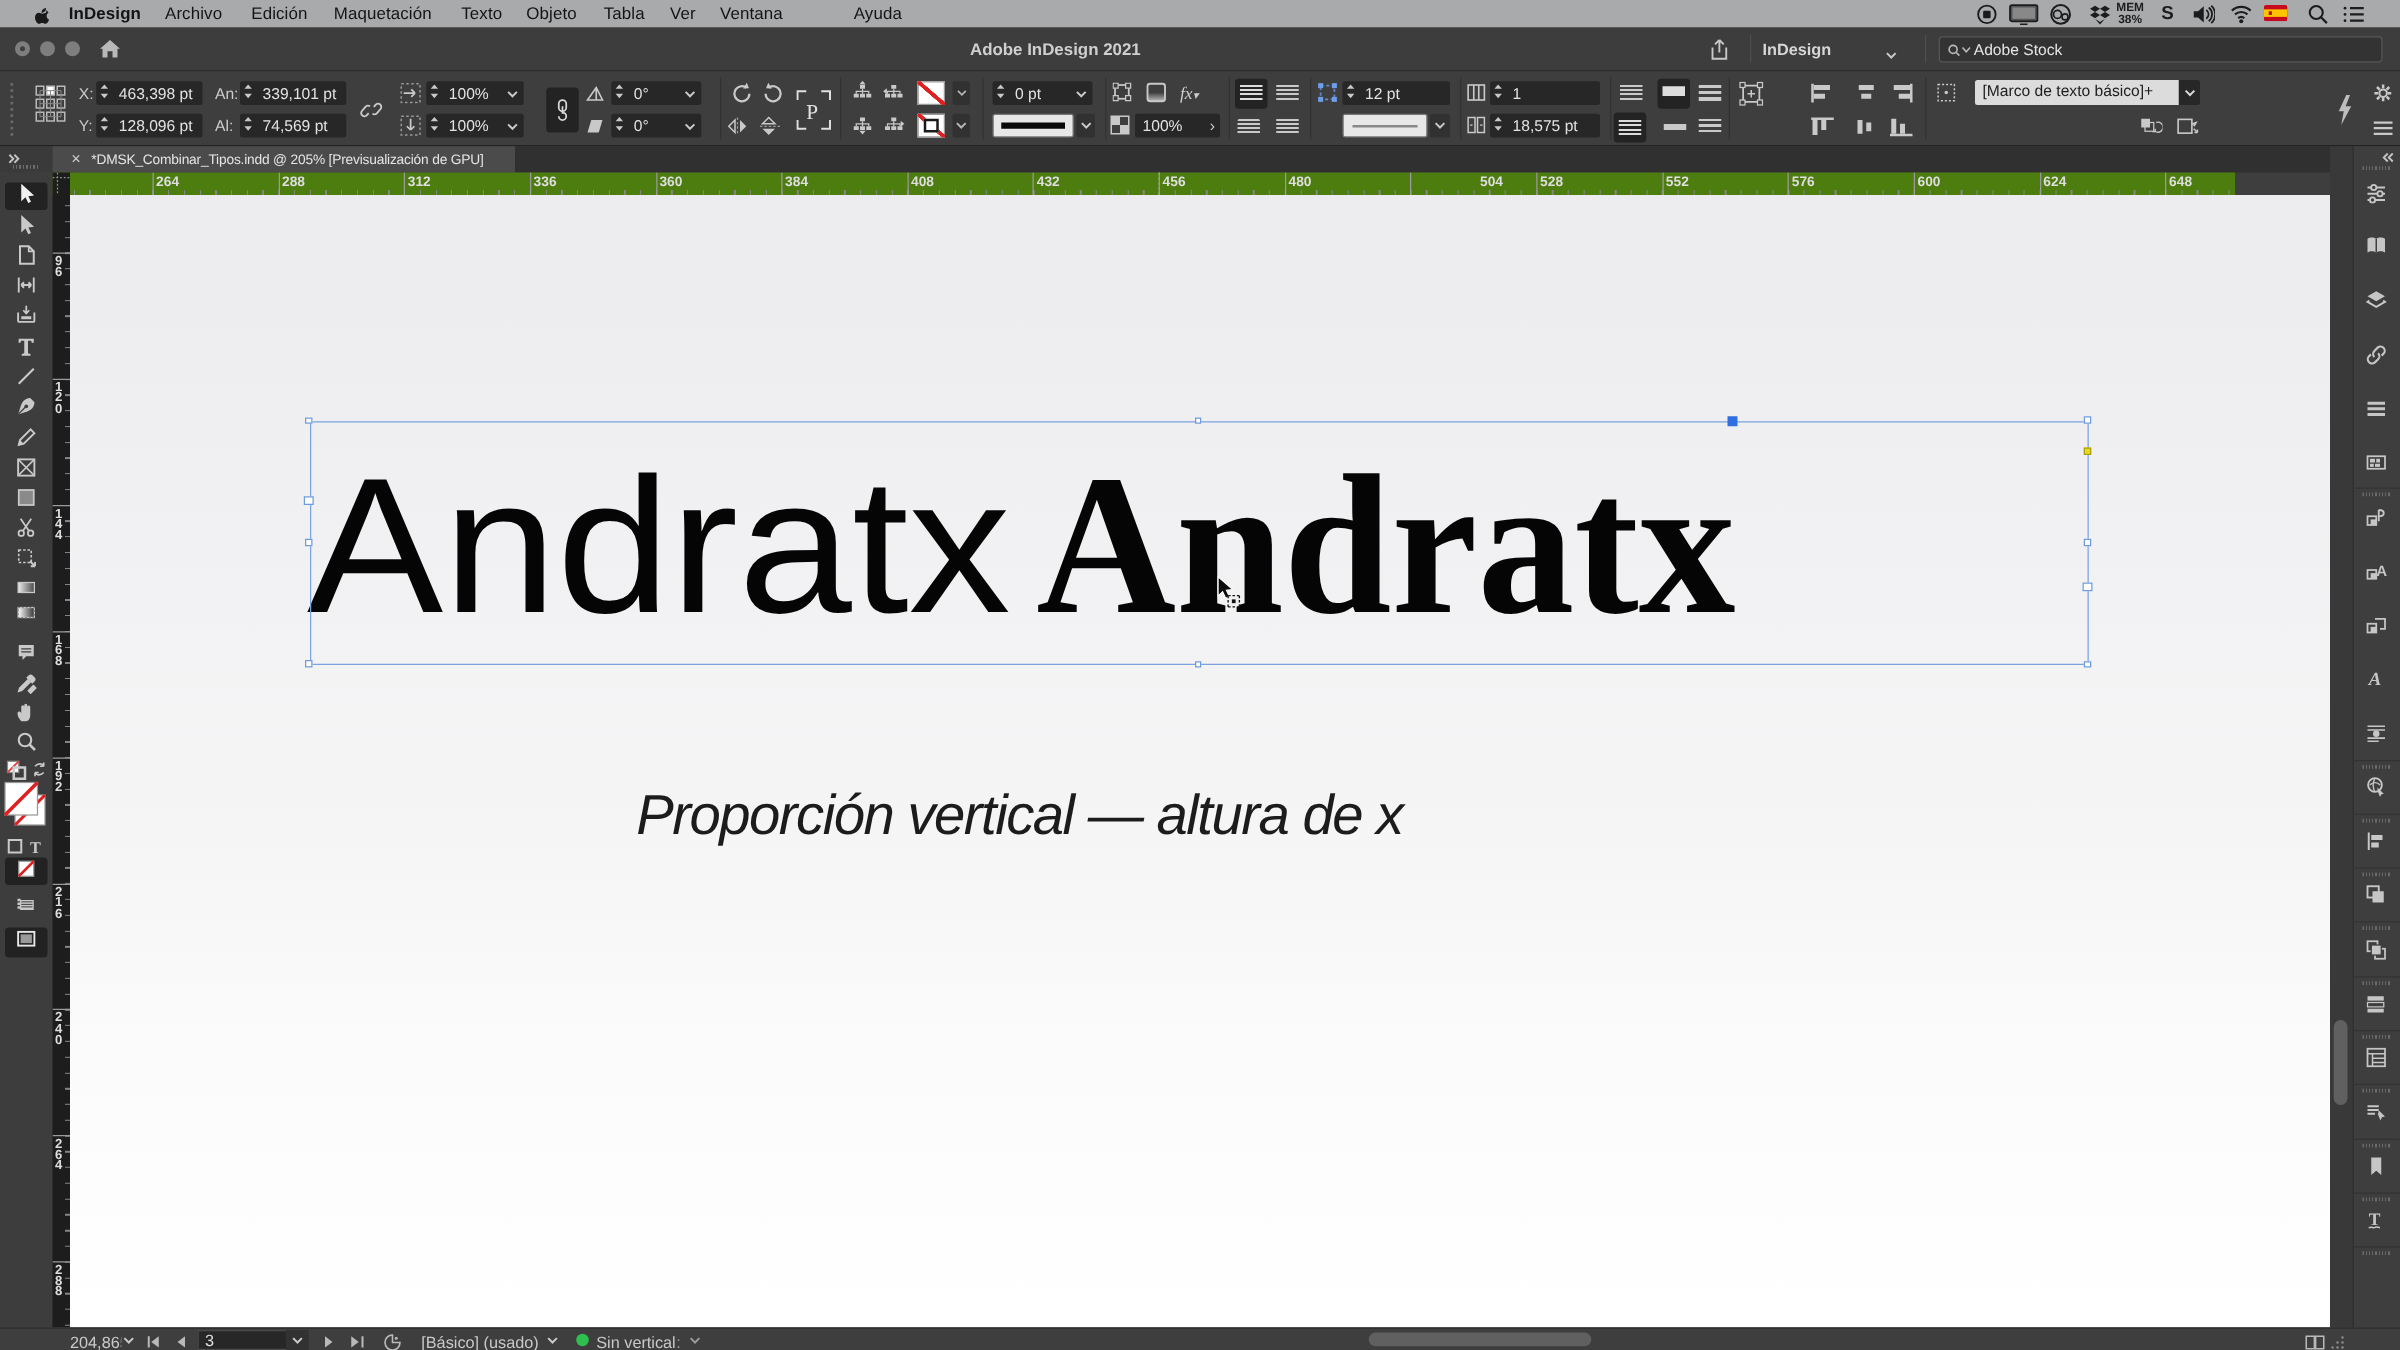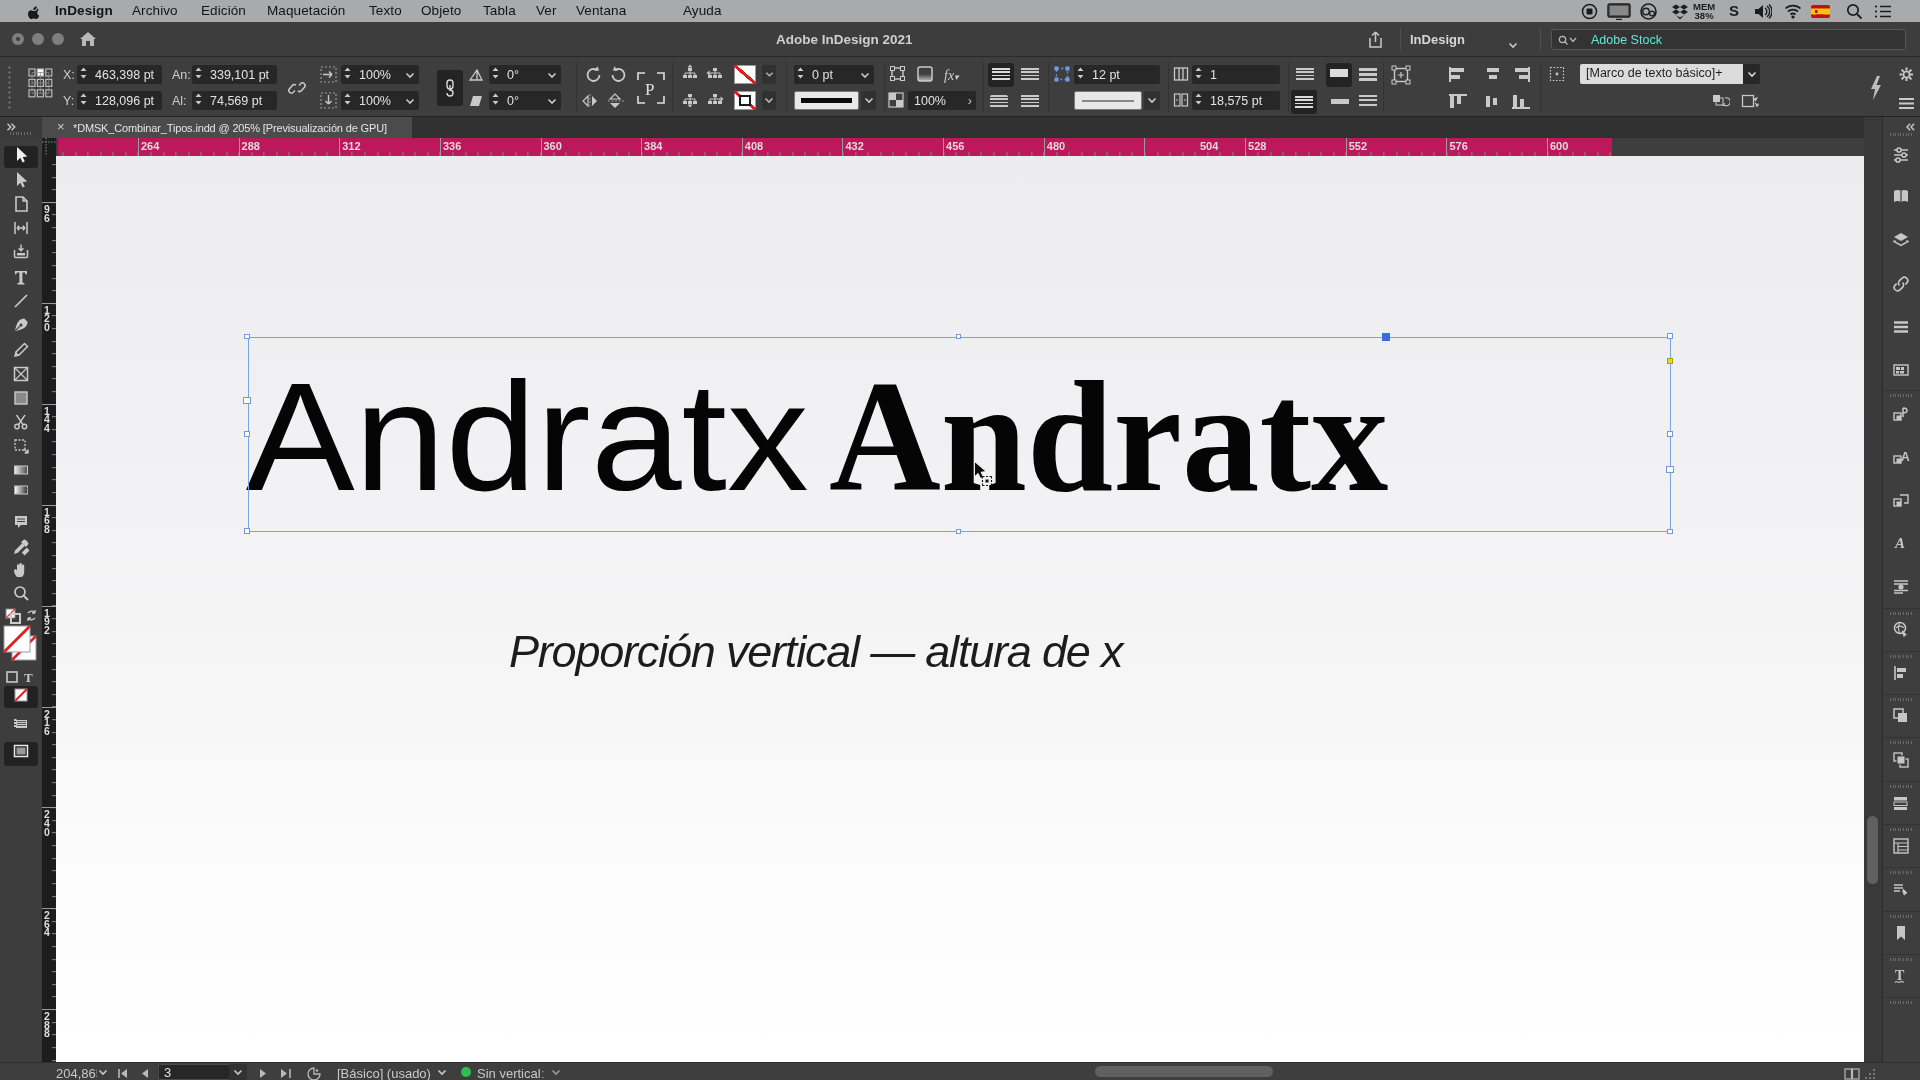--- a/index.html
+++ b/index.html
@@ -57,21 +57,21 @@
 .al-m:before, .al-m:after { content:""; position:absolute; background:#c9c9c9; }
 .al-m:before { left:2px; top:2px; width:4px; height:11px; } .al-m:after { left:9px; top:4px; width:4px; height:7px; }
 .al-b { border-bottom:2px solid #c9c9c9; } .al-b:before, .al-b:after { content:""; position:absolute; bottom:0; background:#c9c9c9; }
 .al-b:before { left:1px; width:4px; height:12px; } .al-b:after { left:8px; width:4px; height:8px; }
 .tabrow { position:absolute; left:42px; top:117px; width:1822px; height:21px; background:#303031; }
 .tbhdr { position:absolute; left:0; top:117px; width:42px; height:21px; background:#3a3a3b; }
 .tbhdr svg { margin:5px 0 0 6px; }
 .doctab { position:absolute; left:0; top:0; width:370px; height:21px; background:#4b4b4c; color:#e4e4e4; white-space:nowrap; overflow:hidden; }
 .tabx { position:absolute; left:15px; top:2px; font-size:13px; color:#cfcfcf; }
 .tabtxt { position:absolute; left:31px; top:4.5px; font-size:11px; font-weight:400; letter-spacing:-0.15px; }
-.hruler { position:absolute; left:42px; top:138px; width:1554px; height:18px; background:#be185d; overflow:hidden;margin-left:16px; }
+.hruler { position:absolute; left:42px; top:138px; width:1746px; height:18px; background:#4d7c0f; overflow:hidden; }
 .hticks { position:absolute; left:0; bottom:0; width:100%; height:4.5px;
   background-image:repeating-linear-gradient(90deg, #858585 0 1px, transparent 1px 12.581px);
   background-position-x:4.41px; }
 .hmaj { position:absolute; top:0; width:1px; height:18px; background:#9a9a9a; margin-left:-42px; }
 .hlab { position:absolute; top:1.5px; font-size:11px; font-weight:700; color:#dedede; margin-left:-42px; }
 .vruler { position:absolute; left:42px; top:156px; width:14px; height:906px; background:#1d1d1e; overflow:hidden; }
 .vticks { position:absolute; right:0; top:0; height:100%; width:4.5px;
   background-image:repeating-linear-gradient(180deg, #858585 0 1px, transparent 1px 12.613px);
   background-position-y:8.16px; }
 .vmaj { position:absolute; left:0; width:14px; height:1px; background:#9a9a9a; margin-top:-156px; }
@@ -208,21 +208,21 @@
 <span style="position:absolute;left:1508px;top:13px"><svg width="10" height="7" viewBox="0 0 10 7">
           <path d="M1.5 1.5 L5 5 L8.5 1.5" stroke="#c9c9c9" stroke-width="1.6" fill="none"></path>
         </svg></span>
 <span style="position:absolute;left:1540px;top:6px;width:1px;height:22px;background:#4e4e4e"></span>
 <div class="stockbox">
         <svg width="20" height="10" viewBox="0 0 20 10">
           <circle cx="4.5" cy="4.5" r="3.2" fill="none" stroke="#b9b9b9" stroke-width="1.3"></circle>
           <path d="M7 7 L9.5 9.5" stroke="#b9b9b9" stroke-width="1.3"></path>
           <path d="M12 3 l3 3.5 3-3.5" fill="none" stroke="#b9b9b9" stroke-width="1.3"></path>
         </svg>
-        <span style="color:#5eead4;font-size:12.5px;margin-left:13px">Adobe Stock</span>
+        <span style="color:#e5e5e5;font-size:12.5px;margin-left:1px">Adobe Stock</span>
       </div>
     </div>
   <div class="cpanel"></div>
   <div class="tbhdr"><svg width="11" height="8" viewBox="0 0 11 8" style="margin:6px 0 0 6px">
         <path d="M1.5 0.8 L4.7 4 L1.5 7.2 M5.5 0.8 L8.7 4 L5.5 7.2" stroke="#c4c4c4" stroke-width="1.5" fill="none"></path>
       </svg></div>
   <div class="tabrow">
       <div class="doctab">
         <span class="tabx">×</span>
         <span class="tabtxt">*DMSK_Combinar_Tipos.indd @ 205% [Previsualización de GPU]</span>

